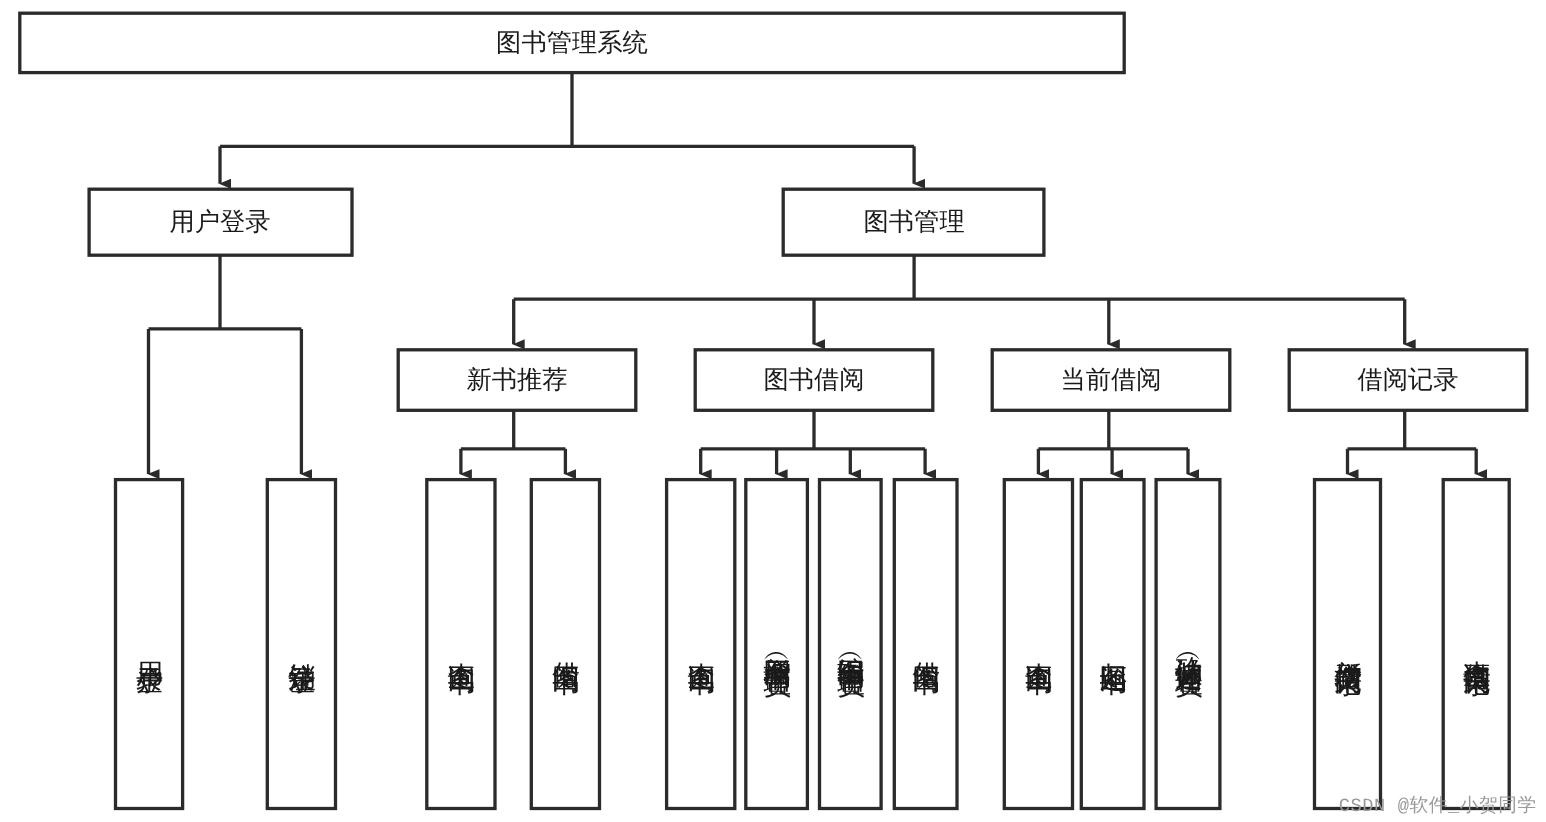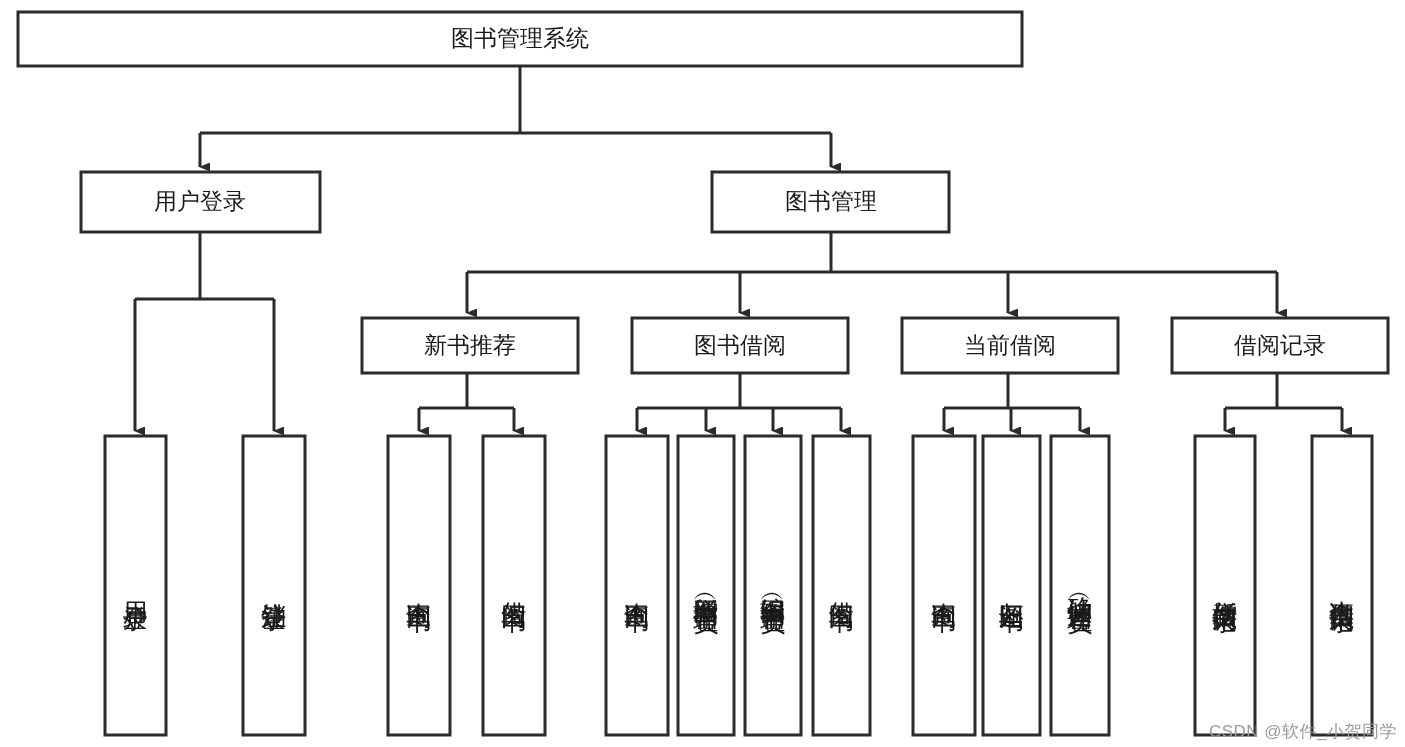--- a/index.html
+++ b/index.html
@@ -57,21 +57,21 @@
     align-items: center;
     justify-content: center;
     text-align: center;
     white-space: nowrap;
     pointer-events: none;
   }
   .watermark {
     position: absolute;
     right: 8px;
     bottom: 4px;
-    font-family: Liberation Sans, sans-serif;
+    font-family: Liberation Mono, monospace;
     font-size: 17px;
     color: #9a9a9a;
     letter-spacing: 0.5px;
     white-space: nowrap;
   }
 </style>
 </head>
 <body>
 
 <div id="diagram-root">

